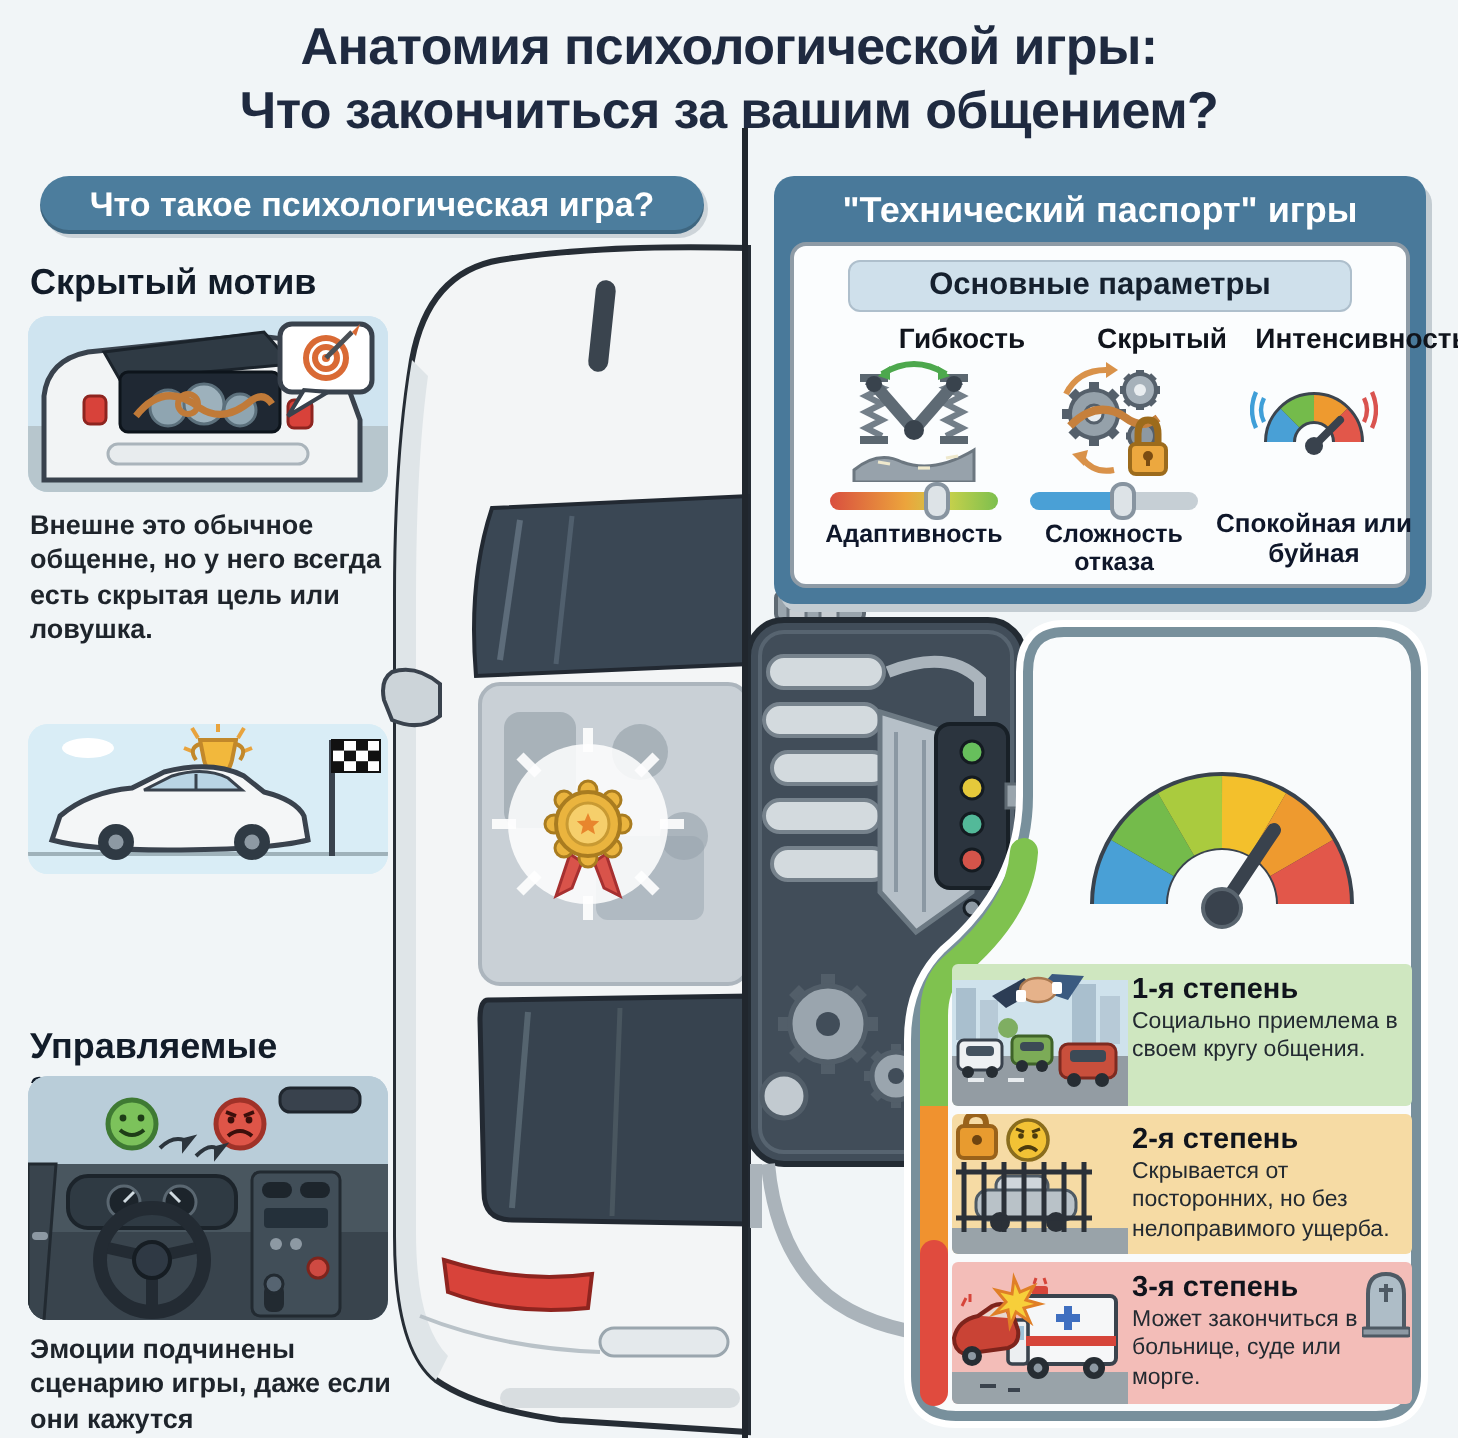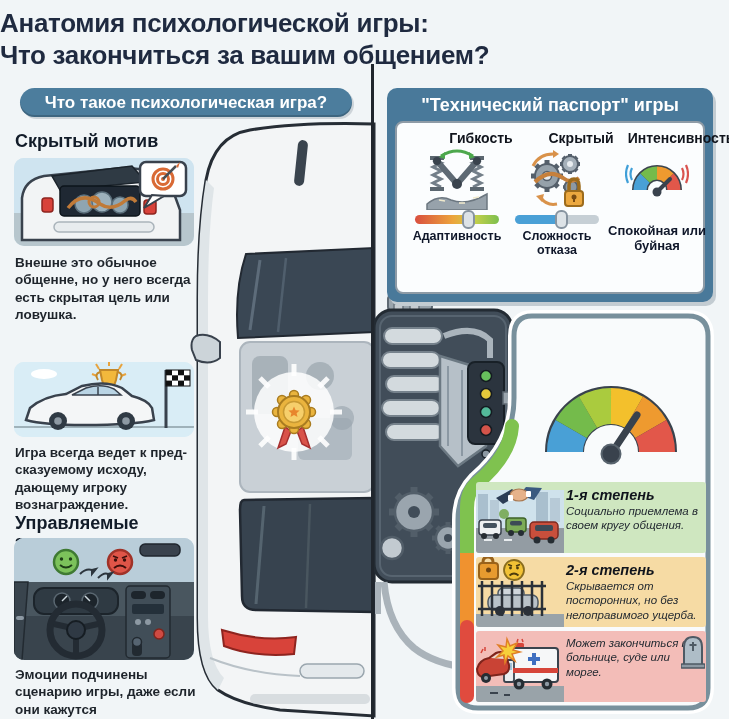--- a/index.html
+++ b/index.html
@@ -1,18 +1,18 @@
 <!DOCTYPE html>
 <html><head>
 <meta charset="utf-8">
 <style>
   html,body{margin:0;padding:0;background:#e7edf1;}
   #app{position:relative;width:729px;height:719px;background:#f1f5f7;overflow:hidden;
        font-family:"Liberation Sans",sans-serif;}
-  .page-title{position:absolute;top:8px;left:0;right:0;text-align:left;
+  .page-title{position:absolute;top:8px;left:0;right:0;text-align:center;
        font-size:26px;font-weight:800;line-height:1.22;color:#1f2a40;letter-spacing:-0.3px;z-index:7;}
   .split-line{position:absolute;left:371px;top:64px;width:3px;height:655px;background:#20262d;z-index:2;}
 
   
   .left-pill{position:absolute;left:20px;top:88px;width:332px;height:29px;background:#4c7d9d;
        border-radius:16px;color:#fff;font-size:17px;font-weight:700;display:flex;align-items:center;
        justify-content:center;z-index:6;box-shadow:inset 0 -2px 0 rgba(0,0,0,.18),2px 2px 0 rgba(170,180,188,.5);}
   .sec-title{position:absolute;left:15px;font-size:18px;font-weight:800;color:#121c29;z-index:6;line-height:1.08;width:180px;}
   .sec-fig{position:absolute;left:14px;width:180px;border-radius:10px;overflow:hidden;z-index:6;background:#cfe4f0;}
   .sec-fig svg{display:block;}
@@ -36,21 +36,21 @@
   .slider-2{background:linear-gradient(90deg,#4aa0d6 0,#4aa0d6 52%,#c6cfd5 52%,#c6cfd5);}
   .knob{position:absolute;top:-5px;width:13px;height:19px;border-radius:6px;background:#dde3e7;
        border:2px solid #8794a0;box-sizing:border-box;}
   .param-label{font-size:12.5px;color:#0f172a;margin-top:5px;text-align:center;line-height:1.15;font-weight:700;}
   .param-label.wide{margin-top:14px;font-size:13px;}
 
   
   .deg-row{position:absolute;left:476px;width:230px;z-index:5;border-radius:3px;display:flex;overflow:hidden;}
   .deg-fig{flex:0 0 88px;position:relative;}
   .deg-fig svg{display:block;}
-  .deg-text{padding:5px 4px 0 2px;position:relative;font-style:italic;}
+  .deg-text{padding:5px 4px 0 2px;position:relative;}
   .deg-title{font-size:14.5px;font-weight:800;color:#10141c;margin-bottom:1px;}
   .deg-body{font-size:11.5px;color:#232a31;line-height:1.25;max-width:136px;}
   .tombstone{position:absolute;right:1px;top:4px;}
 
   svg{shape-rendering:auto;}
 </style>
 </head>
 <body>
 
 <div id="app">
@@ -232,21 +232,20 @@
           <rect x="152" y="8" width="6" height="5.3" fill="#111111"></rect>
             <rect x="164" y="8" width="6" height="5.3" fill="#111111"></rect>
           <rect x="158" y="13.3" width="6" height="5.3" fill="#111111"></rect>
             <rect x="170" y="13.3" width="6" height="5.3" fill="#111111"></rect>
           <rect x="152" y="18.6" width="6" height="5.3" fill="#111111"></rect>
             <rect x="164" y="18.6" width="6" height="5.3" fill="#111111"></rect>
         </g>
       </g>
     </svg>
   </div>
-  <div class="sec-text" style="top:444px;">Игра всегда ведет к пред-сказуемому исходу, дающему игроку вознаграждение.</div>
 
   <div class="sec-title" style="top:514px;">Управляемые эмоции</div>
   <div class="sec-fig" style="top:538px;height:122px;background:#b9cdd9;">
     <svg width="180" height="122" viewBox="0 0 180 122">
       <rect x="0" y="0" width="180" height="50" fill="#b9cdd9"></rect>
       <rect x="126" y="6" width="40" height="12" rx="5" fill="#39424d" stroke="#1f262e" stroke-width="1.5"></rect>
       <g>
         <circle cx="52" cy="24" r="12" fill="#7cc25b" stroke="#3f7a33" stroke-width="2.5"></circle>
         <circle cx="47.5" cy="21" r="1.7" fill="#1e3d17"></circle>
           <circle cx="56.5" cy="21" r="1.7" fill="#1e3d17"></circle>
@@ -293,20 +292,21 @@
       </g>
       <polygon points="0,44 14,44 8,122 0,122" fill="#39444d" stroke="#222a31" stroke-width="1.5"></polygon>
       <rect x="2" y="78" width="8" height="4" rx="2" fill="#8d99a3"></rect>
     </svg>
   </div>
   <div class="sec-text" style="top:666px;">Эмоции подчинены сценарию игры, даже если они кажутся драматичными.</div>
 
   <div class="tech-panel">
     <div class="tech-header">"Технический паспорт" игры</div>
     <div class="tech-inner">
+      <div class="params-title">Основные параметры</div>
       <div class="params-row">
         <div class="param-col">
           <div class="param-name">Гибкость</div>
           <svg class="param-icon" width="64" height="62" viewBox="0 0 64 62">
             <path d="M 2 56 Q 14 46 26 52 Q 42 58 62 46 L 62 62 L 2 62 Z" fill="#97a2ab" stroke="#6c7780" stroke-width="1.5"></path>
             <line x1="14" y1="52" x2="20" y2="53" stroke="#efe9cd" stroke-width="1.6"></line>
             <line x1="34" y1="55" x2="40" y2="55" stroke="#efe9cd" stroke-width="1.6"></line>
             <line x1="48" y1="50" x2="54" y2="49" stroke="#efe9cd" stroke-width="1.6"></line>
             <polyline points="8,12 16,15 8,19 16,23 8,27 16,31 8,35 16,39" fill="none" stroke="#737f89" stroke-width="3"></polyline>
             <rect x="5" y="8" width="14" height="4" fill="#5b6770"></rect>
@@ -527,20 +527,21 @@
             <circle cx="10" cy="47" r="2" fill="#8d99a3"></circle>
           <line x1="5" y1="22" x2="7" y2="18" stroke="#d6453a" stroke-width="1.5"></line>
           <line x1="9" y1="20" x2="9" y2="16" stroke="#d6453a" stroke-width="1.5"></line>
         </g>
         <polygon points="31,8 34,15 41,12 37,19 44,21 36,23 39,30 32,25 29,32 28,24 21,26 27,20 22,14 30,16" fill="#f7cf3a" stroke="#e07f26" stroke-width="1.5"></polygon>
         <line x1="14" y1="62" x2="22" y2="62" stroke="#3a434d" stroke-width="2"></line>
         <line x1="28" y1="64" x2="34" y2="64" stroke="#3a434d" stroke-width="2"></line>
       </svg>
     </div>
     <div class="deg-text">
+      <div class="deg-title">3-я степень</div>
       <div class="deg-body">Может закончиться в больнице, суде или морге.</div>
       <svg class="tombstone" width="24" height="34" viewBox="0 0 24 34">
         <path d="M 3 30 V 12 Q 3 2 12 2 Q 21 2 21 12 V 30 Z" fill="#aebdc7" stroke="#4e5a64" stroke-width="2"></path>
         <line x1="12" y1="7" x2="12" y2="16" stroke="#4e5a64" stroke-width="2"></line>
         <line x1="8.5" y1="10" x2="15.5" y2="10" stroke="#4e5a64" stroke-width="2"></line>
         <rect x="0" y="29" width="24" height="4" rx="1" fill="#8d99a3" stroke="#4e5a64" stroke-width="1.5"></rect>
       </svg>
     </div>
   </div>
 

